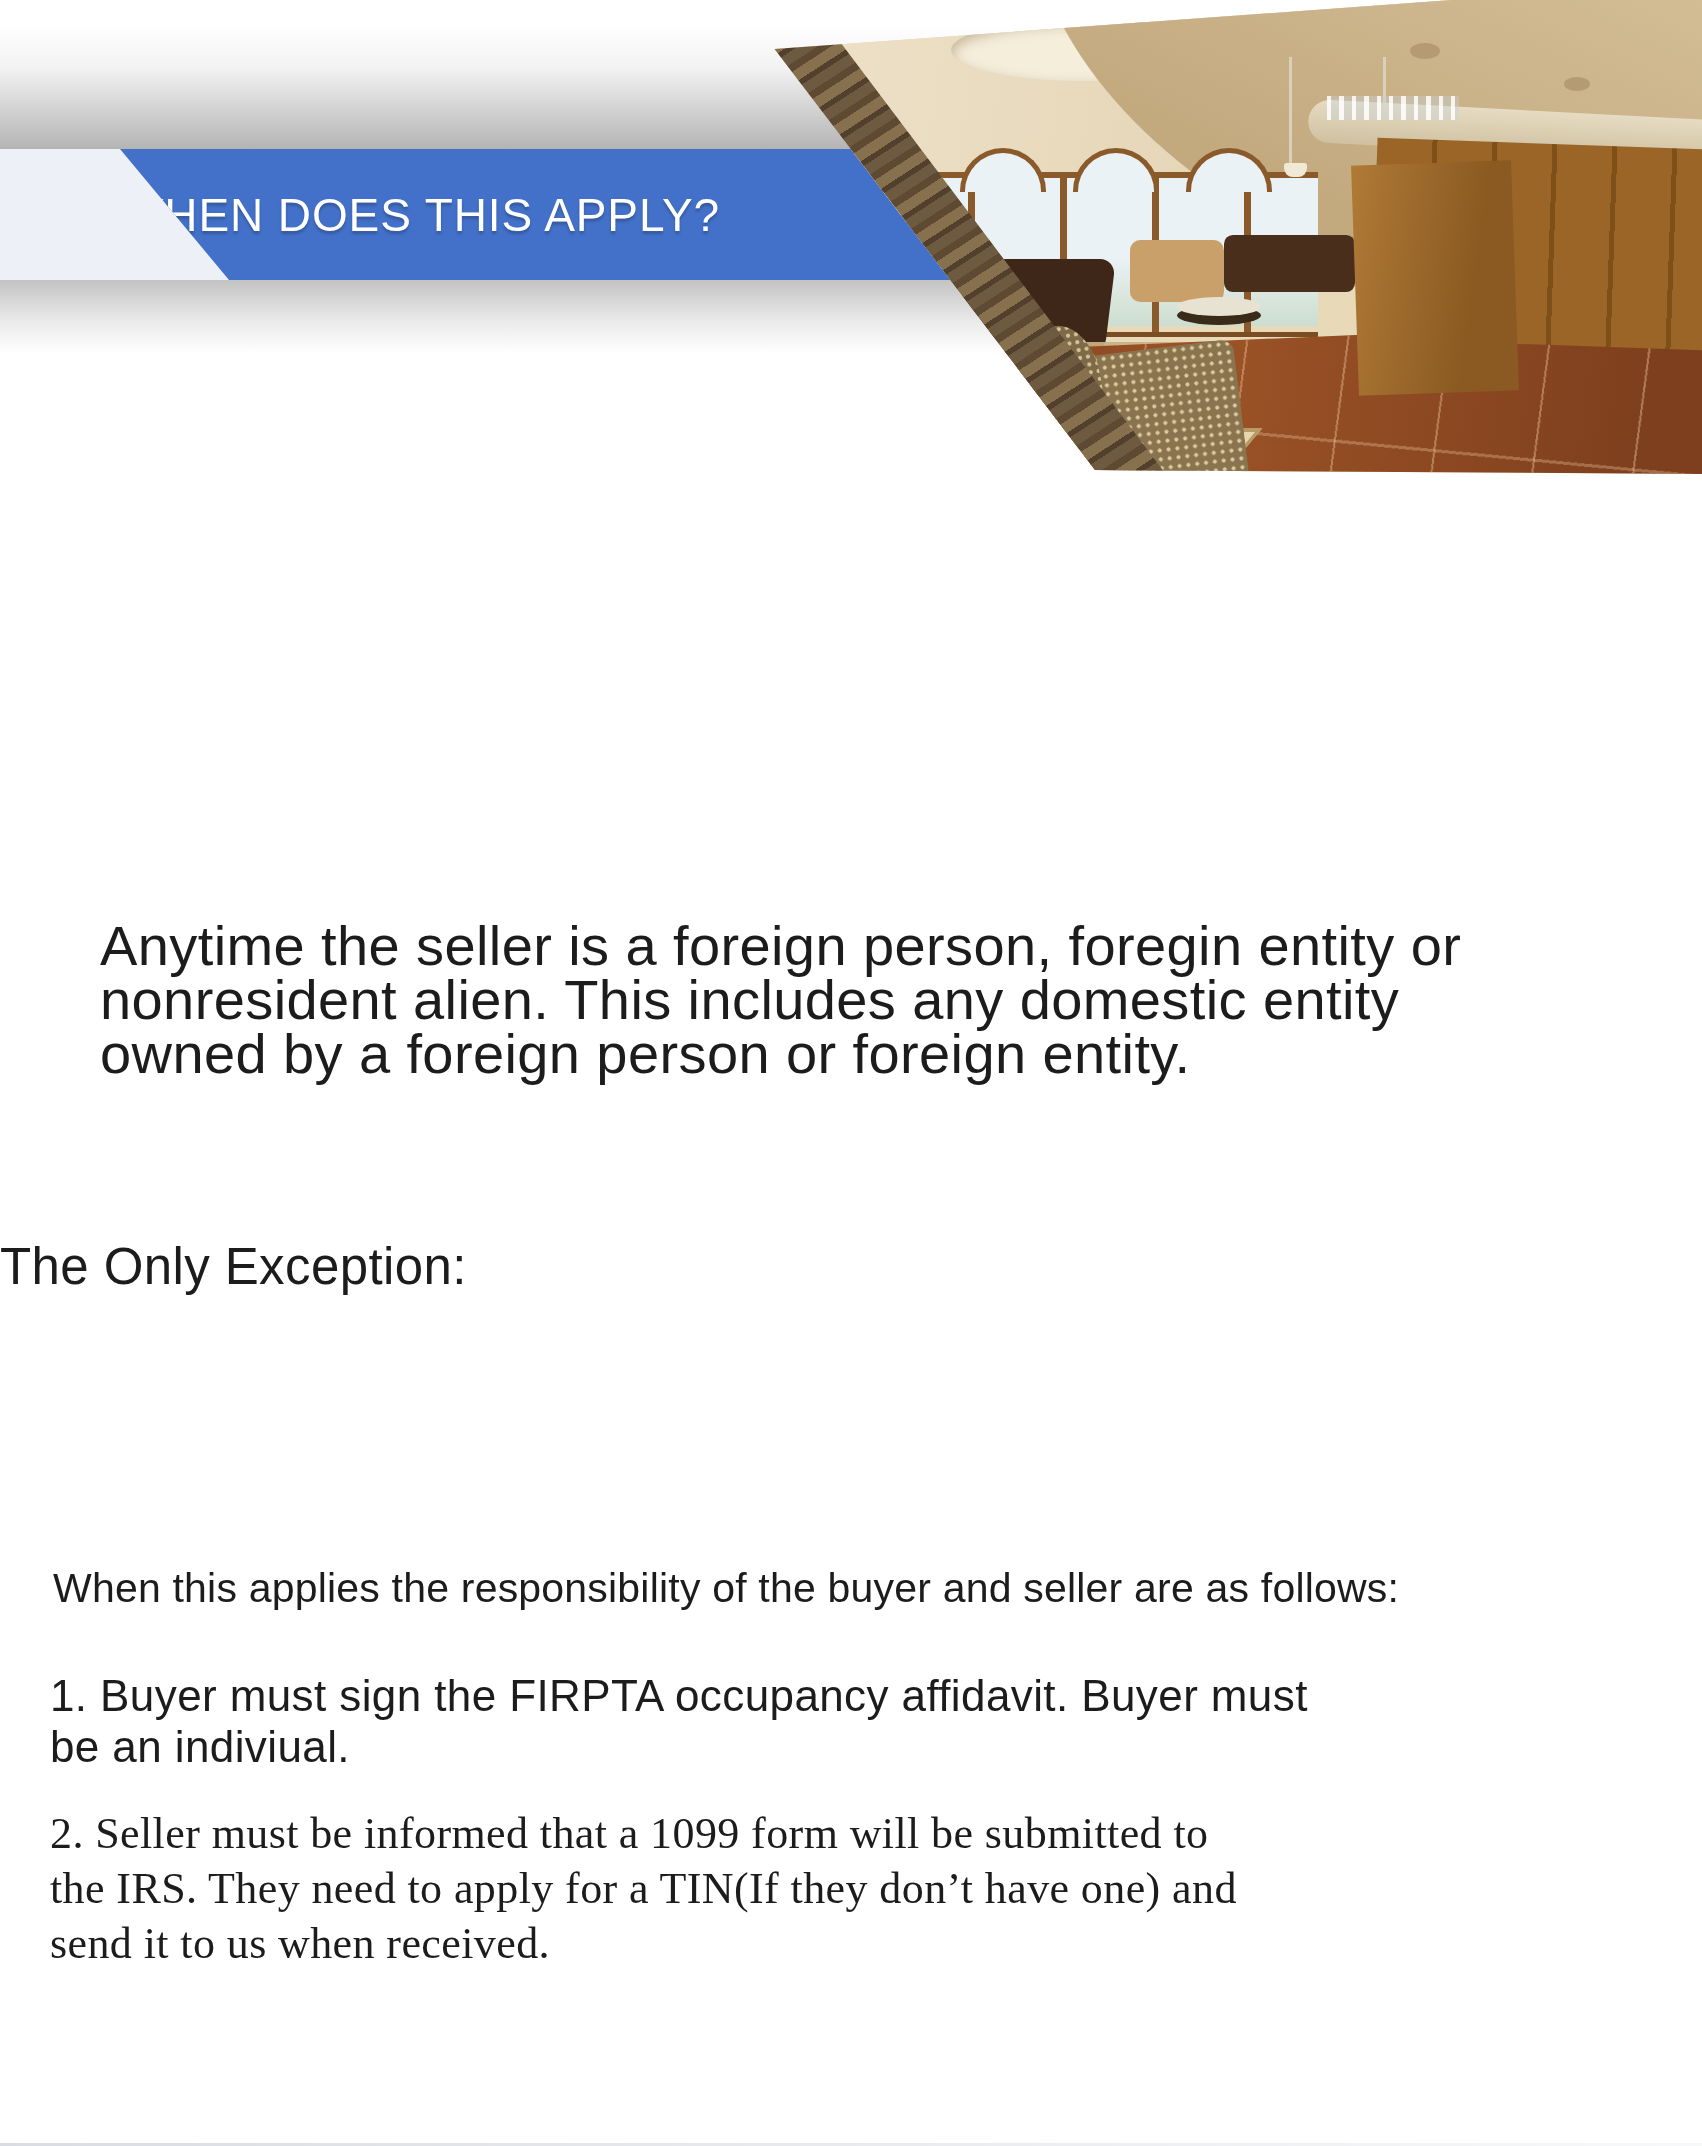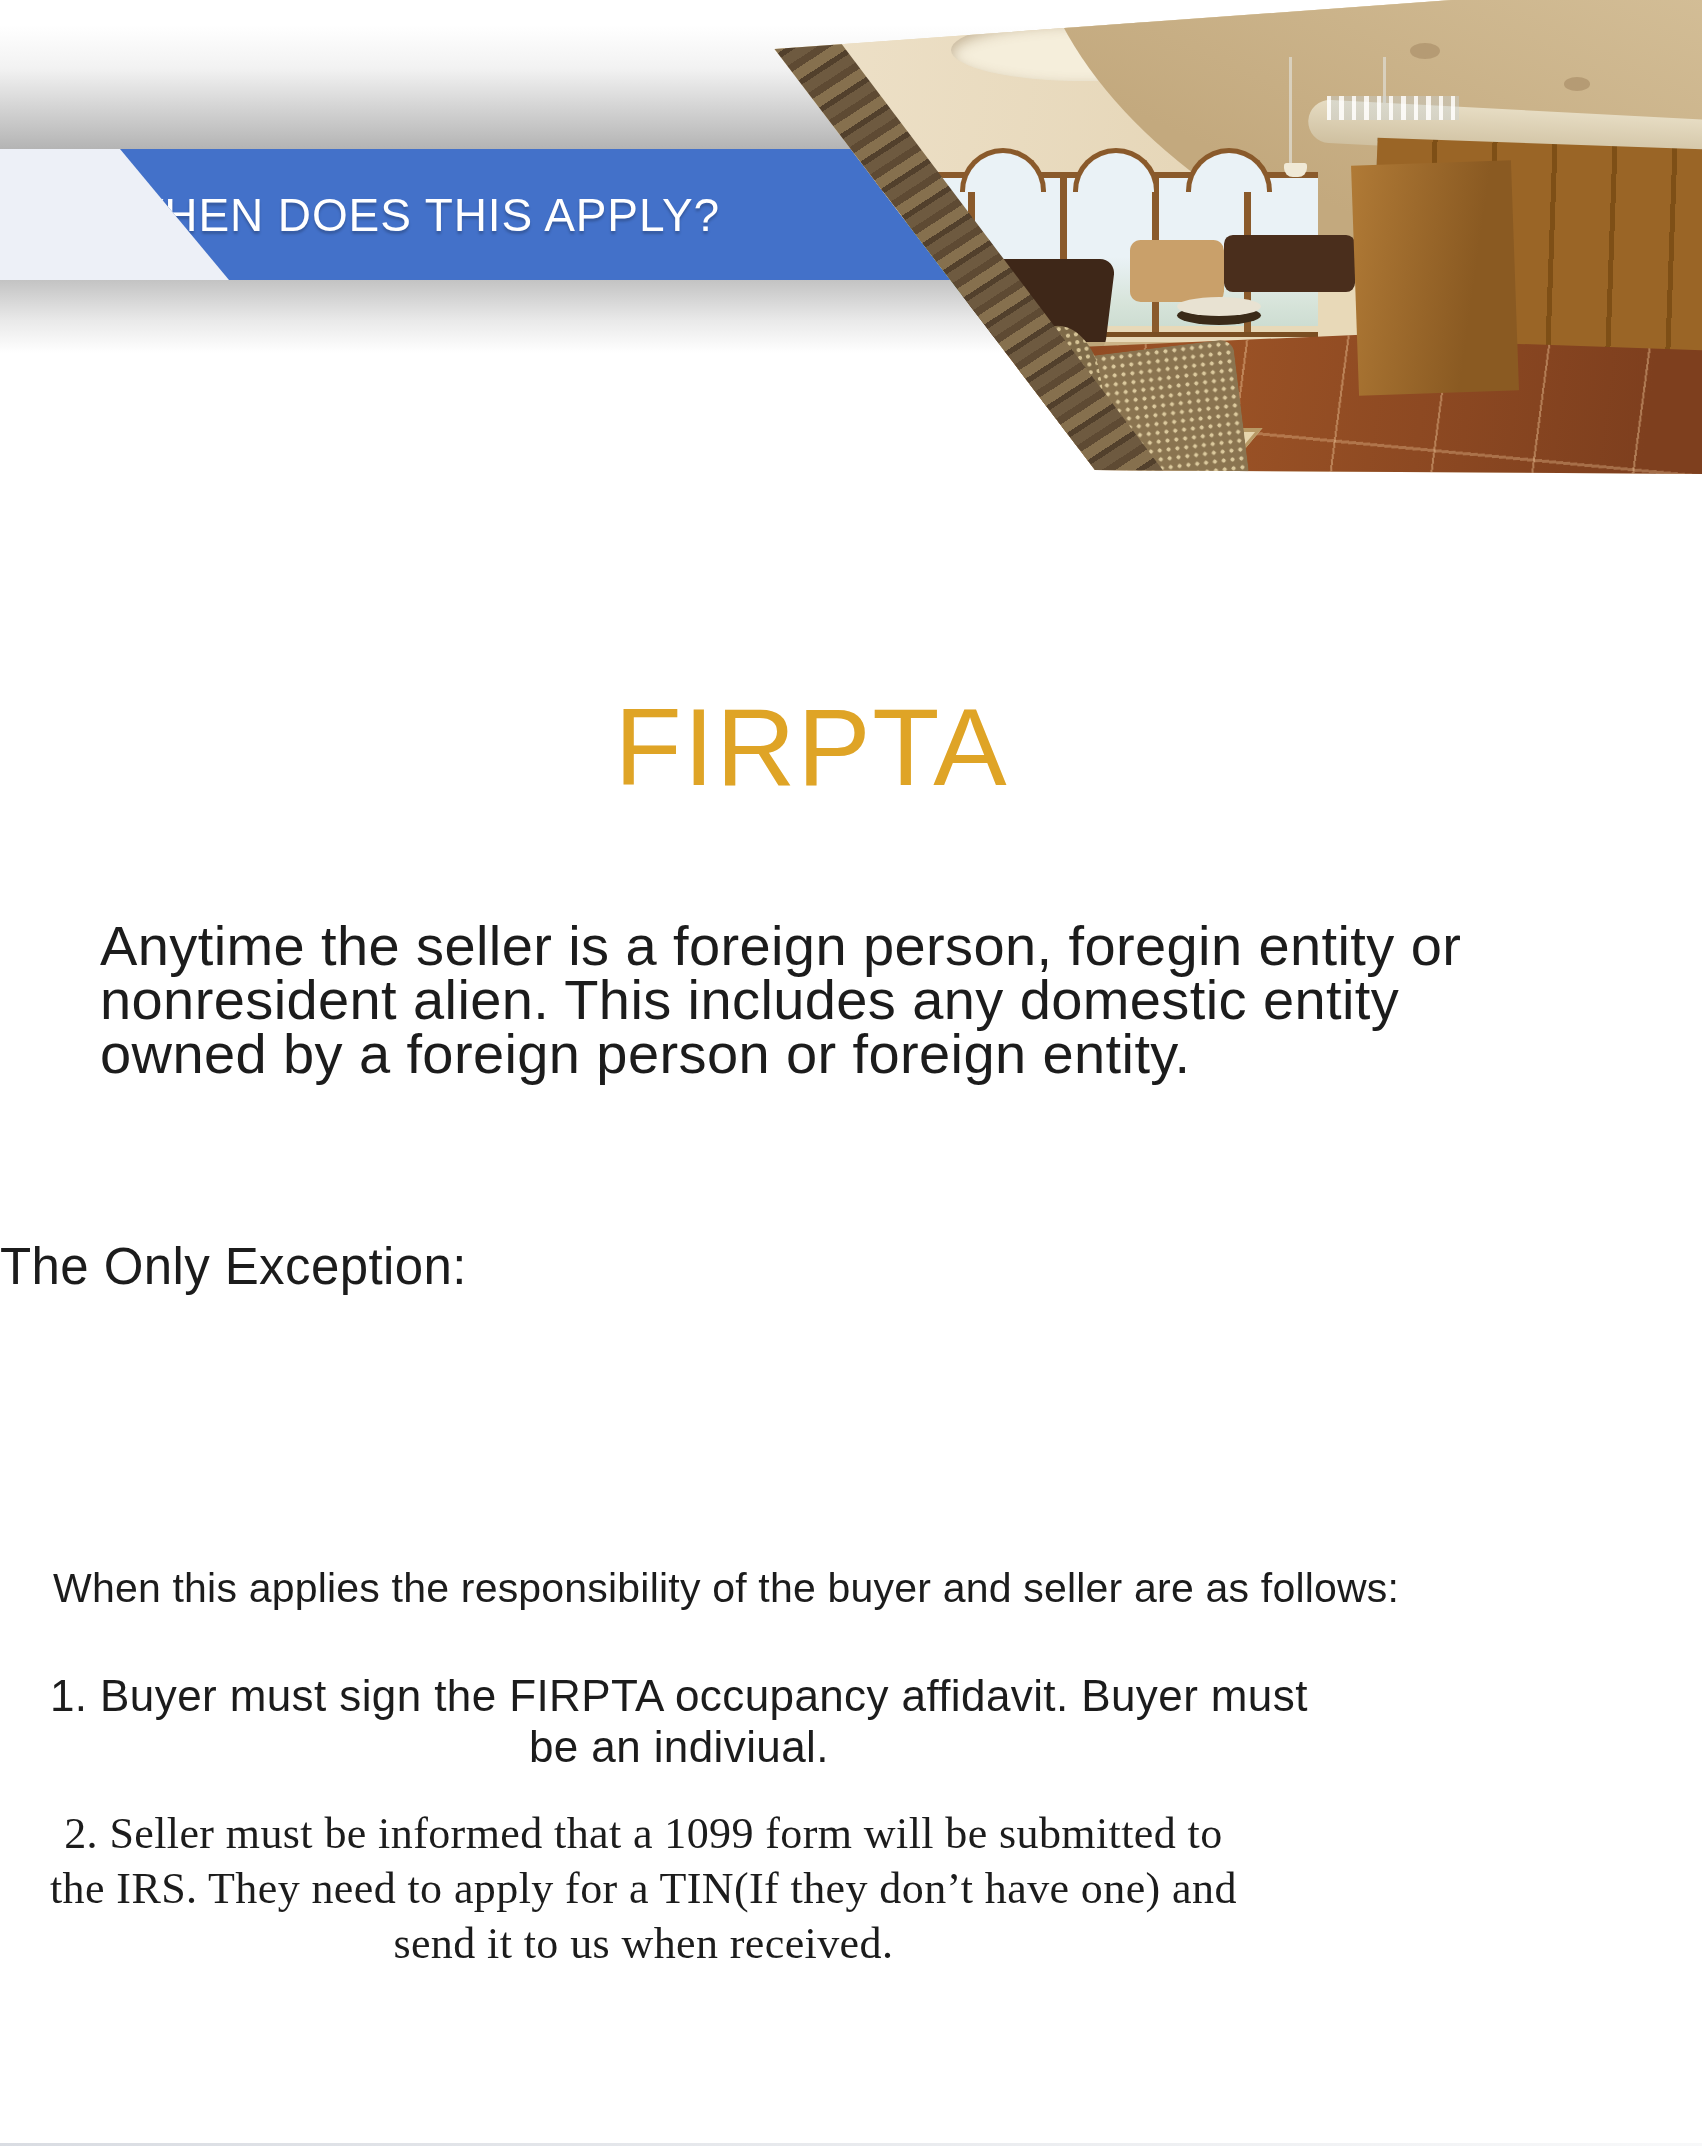--- a/index.html
+++ b/index.html
@@ -106,21 +106,21 @@
     font-size:51px;font-weight:400;letter-spacing:0.4px;
   }
   .exception{
     position:absolute;left:60px;top:1353px;margin:0;
     font-size:44px;line-height:80px;letter-spacing:0.4px;font-weight:400;
   }
   .applies{
     position:absolute;left:53px;top:1562px;margin:0;
     font-size:41px;line-height:53px;letter-spacing:0.2px;font-weight:400;
   }
-  .item{position:absolute;left:50px;margin:0;font-size:44px;letter-spacing:0.4px;font-weight:400;text-align:center;}
+  .item{position:absolute;left:50px;margin:0;font-size:44px;letter-spacing:0.4px;font-weight:400;}
   .item1{top:1670px;line-height:51px;}
   .item2{top:1806px;line-height:55px;font-family:Liberation Serif, serif;}
   .footer-hint{
     position:absolute;left:0;bottom:0;width:100%;height:4.4px;
     background:linear-gradient(to right,rgba(130,140,160,.30),rgba(130,140,160,.06));
   }
 </style>
 </head>
 <body>
 
@@ -160,21 +160,20 @@
     <div class="ph-floor-rug"></div>
     <div class="ph-counter"></div>
     <div class="ph-cabinets"></div>
     <div class="ph-island"></div>
     <div class="ph-glasses"></div>
     <div class="ph-chair-pattern"></div>
     <div class="ph-chair-back"></div>
     <div class="ph-stone"></div>
   </div>
 
-  <h1 class="title">FIRPTA</h1>
 
   <p class="intro">Anytime the seller is a foreign person, foregin entity or<br>nonresident alien. This includes any domestic entity<br>owned by a foreign person or foreign entity.</p>
 
   <h2 class="exception-heading">The Only Exception:</h2>
 
 
   <p class="applies">When this applies the responsibility of the buyer and seller are as follows:</p>
 
   <p class="item item1">1. Buyer must sign the FIRPTA occupancy affidavit. Buyer must<br>be an indiviual.</p>
   <p class="item item2">2. Seller must be informed that a 1099 form will be submitted to<br>the IRS. They need to apply for a TIN(If they don’t have one) and<br>send it to us when received.</p>

